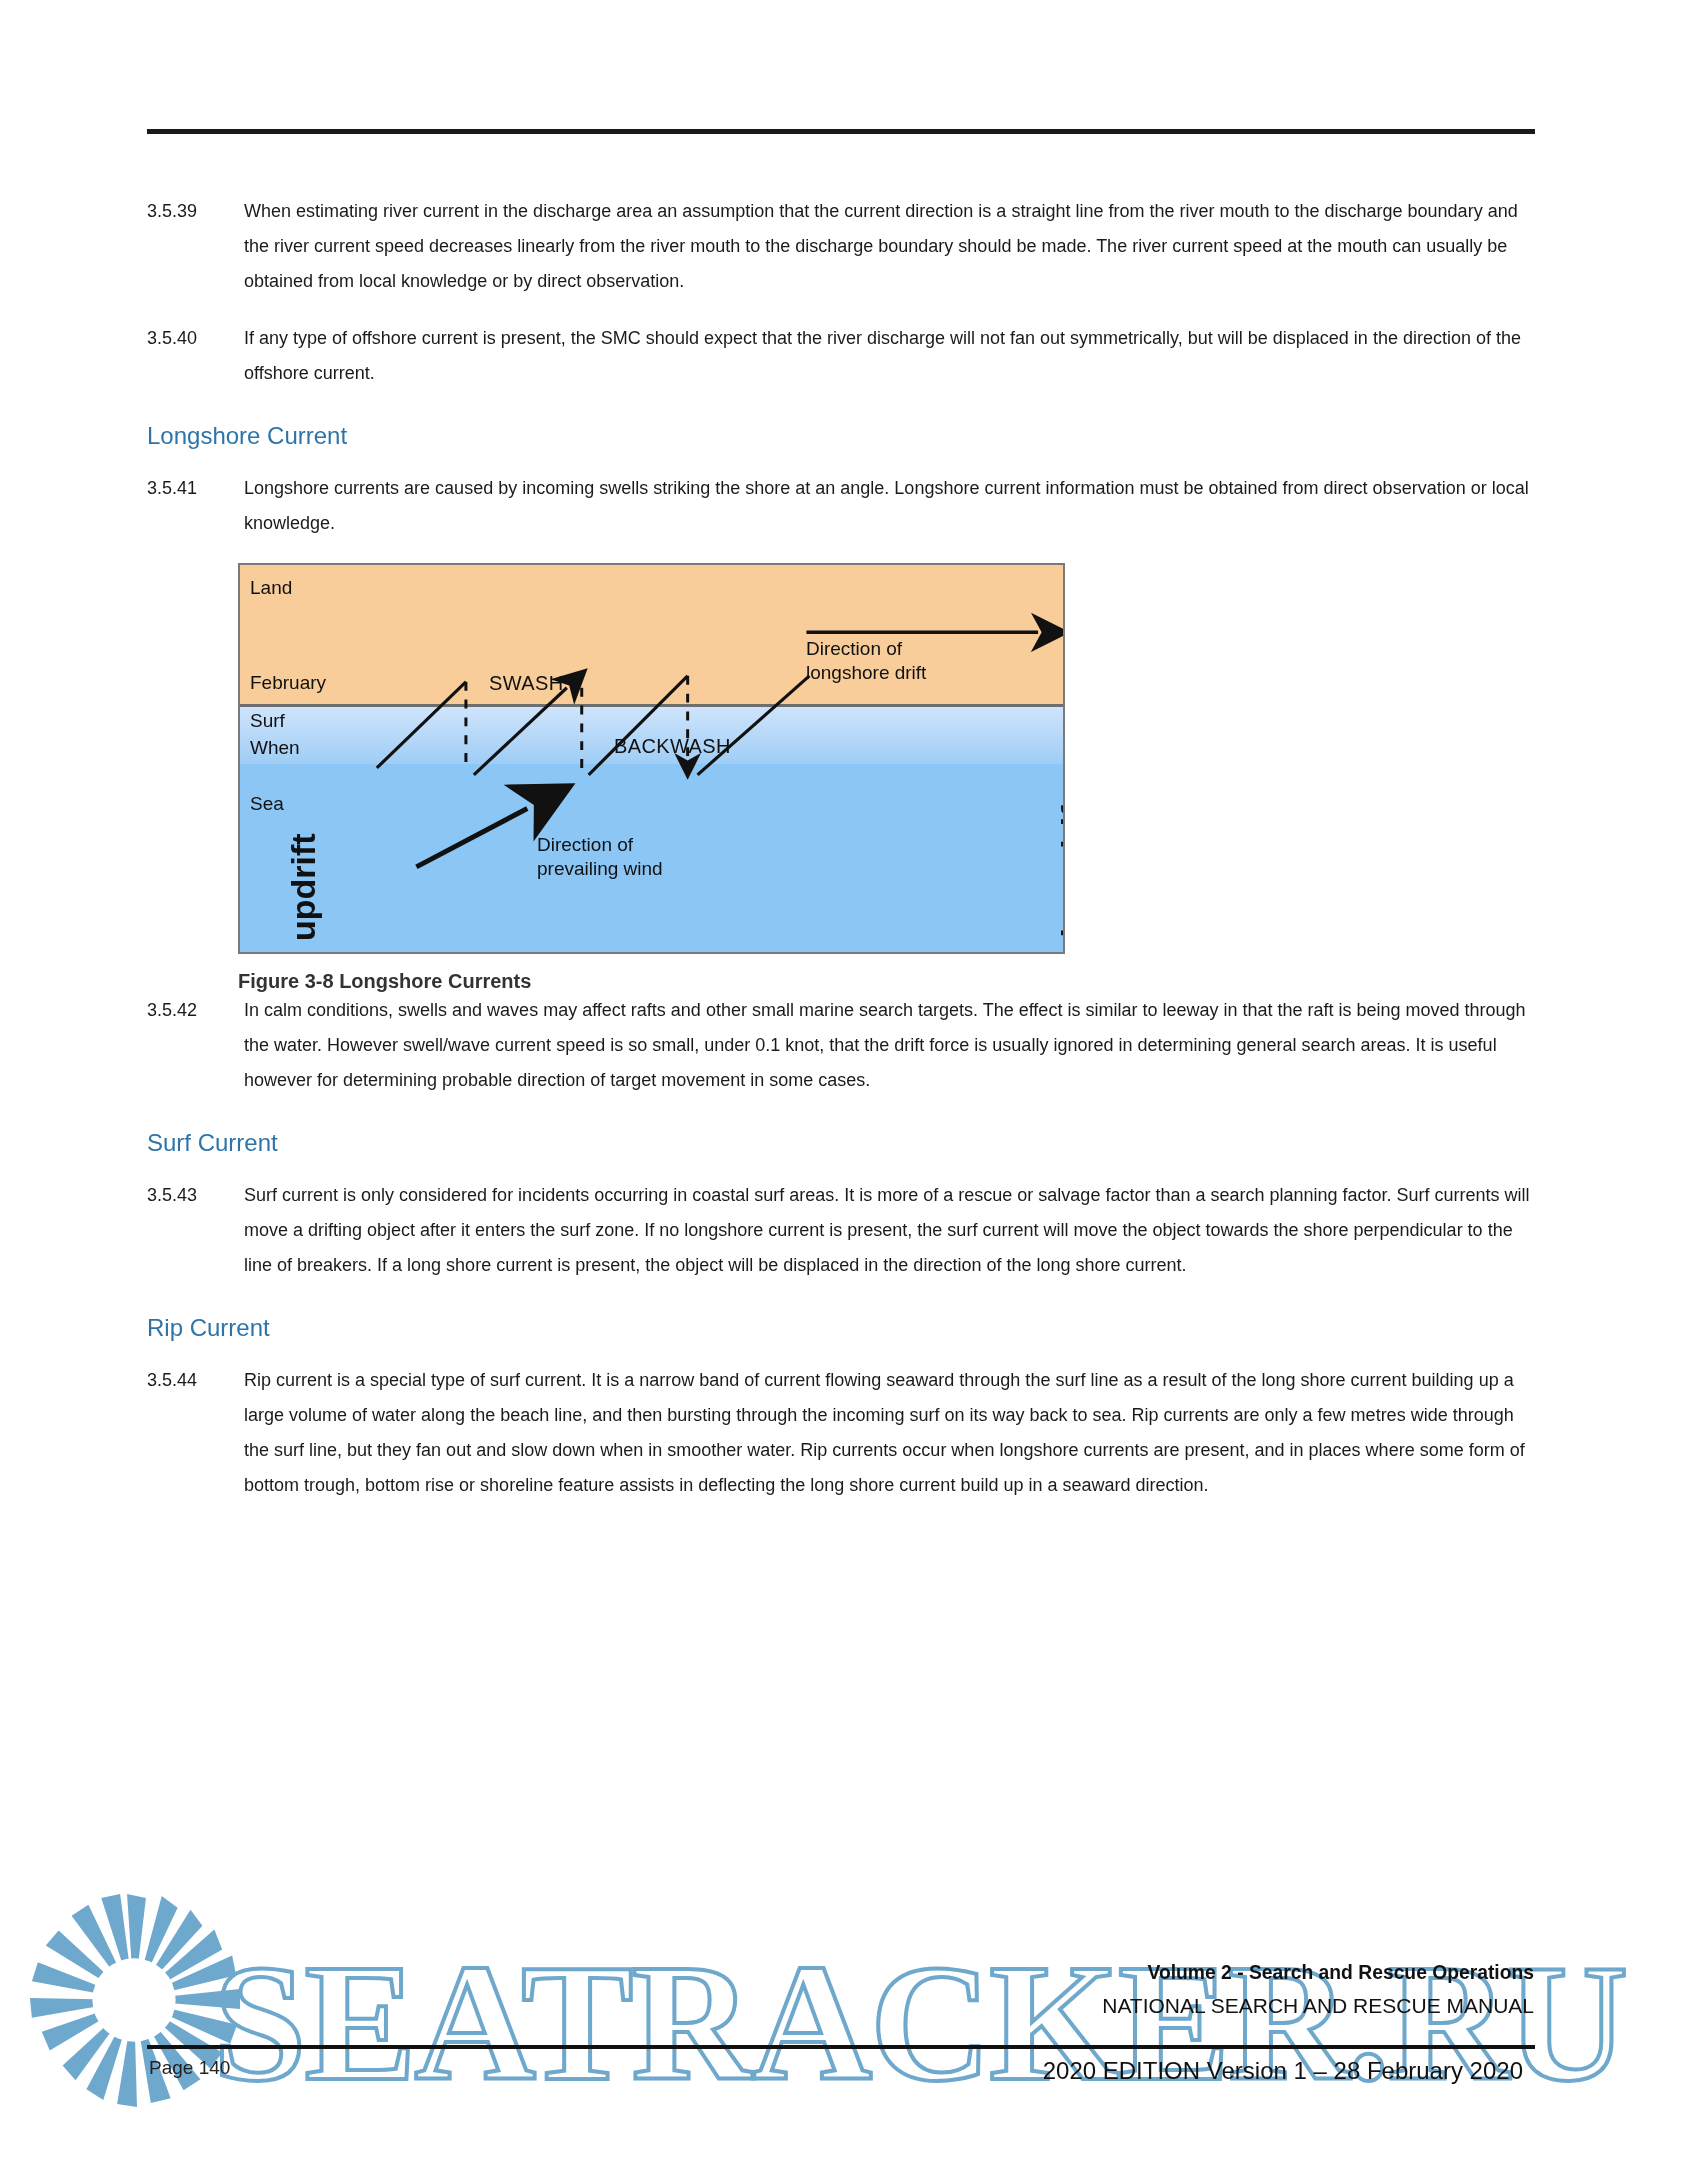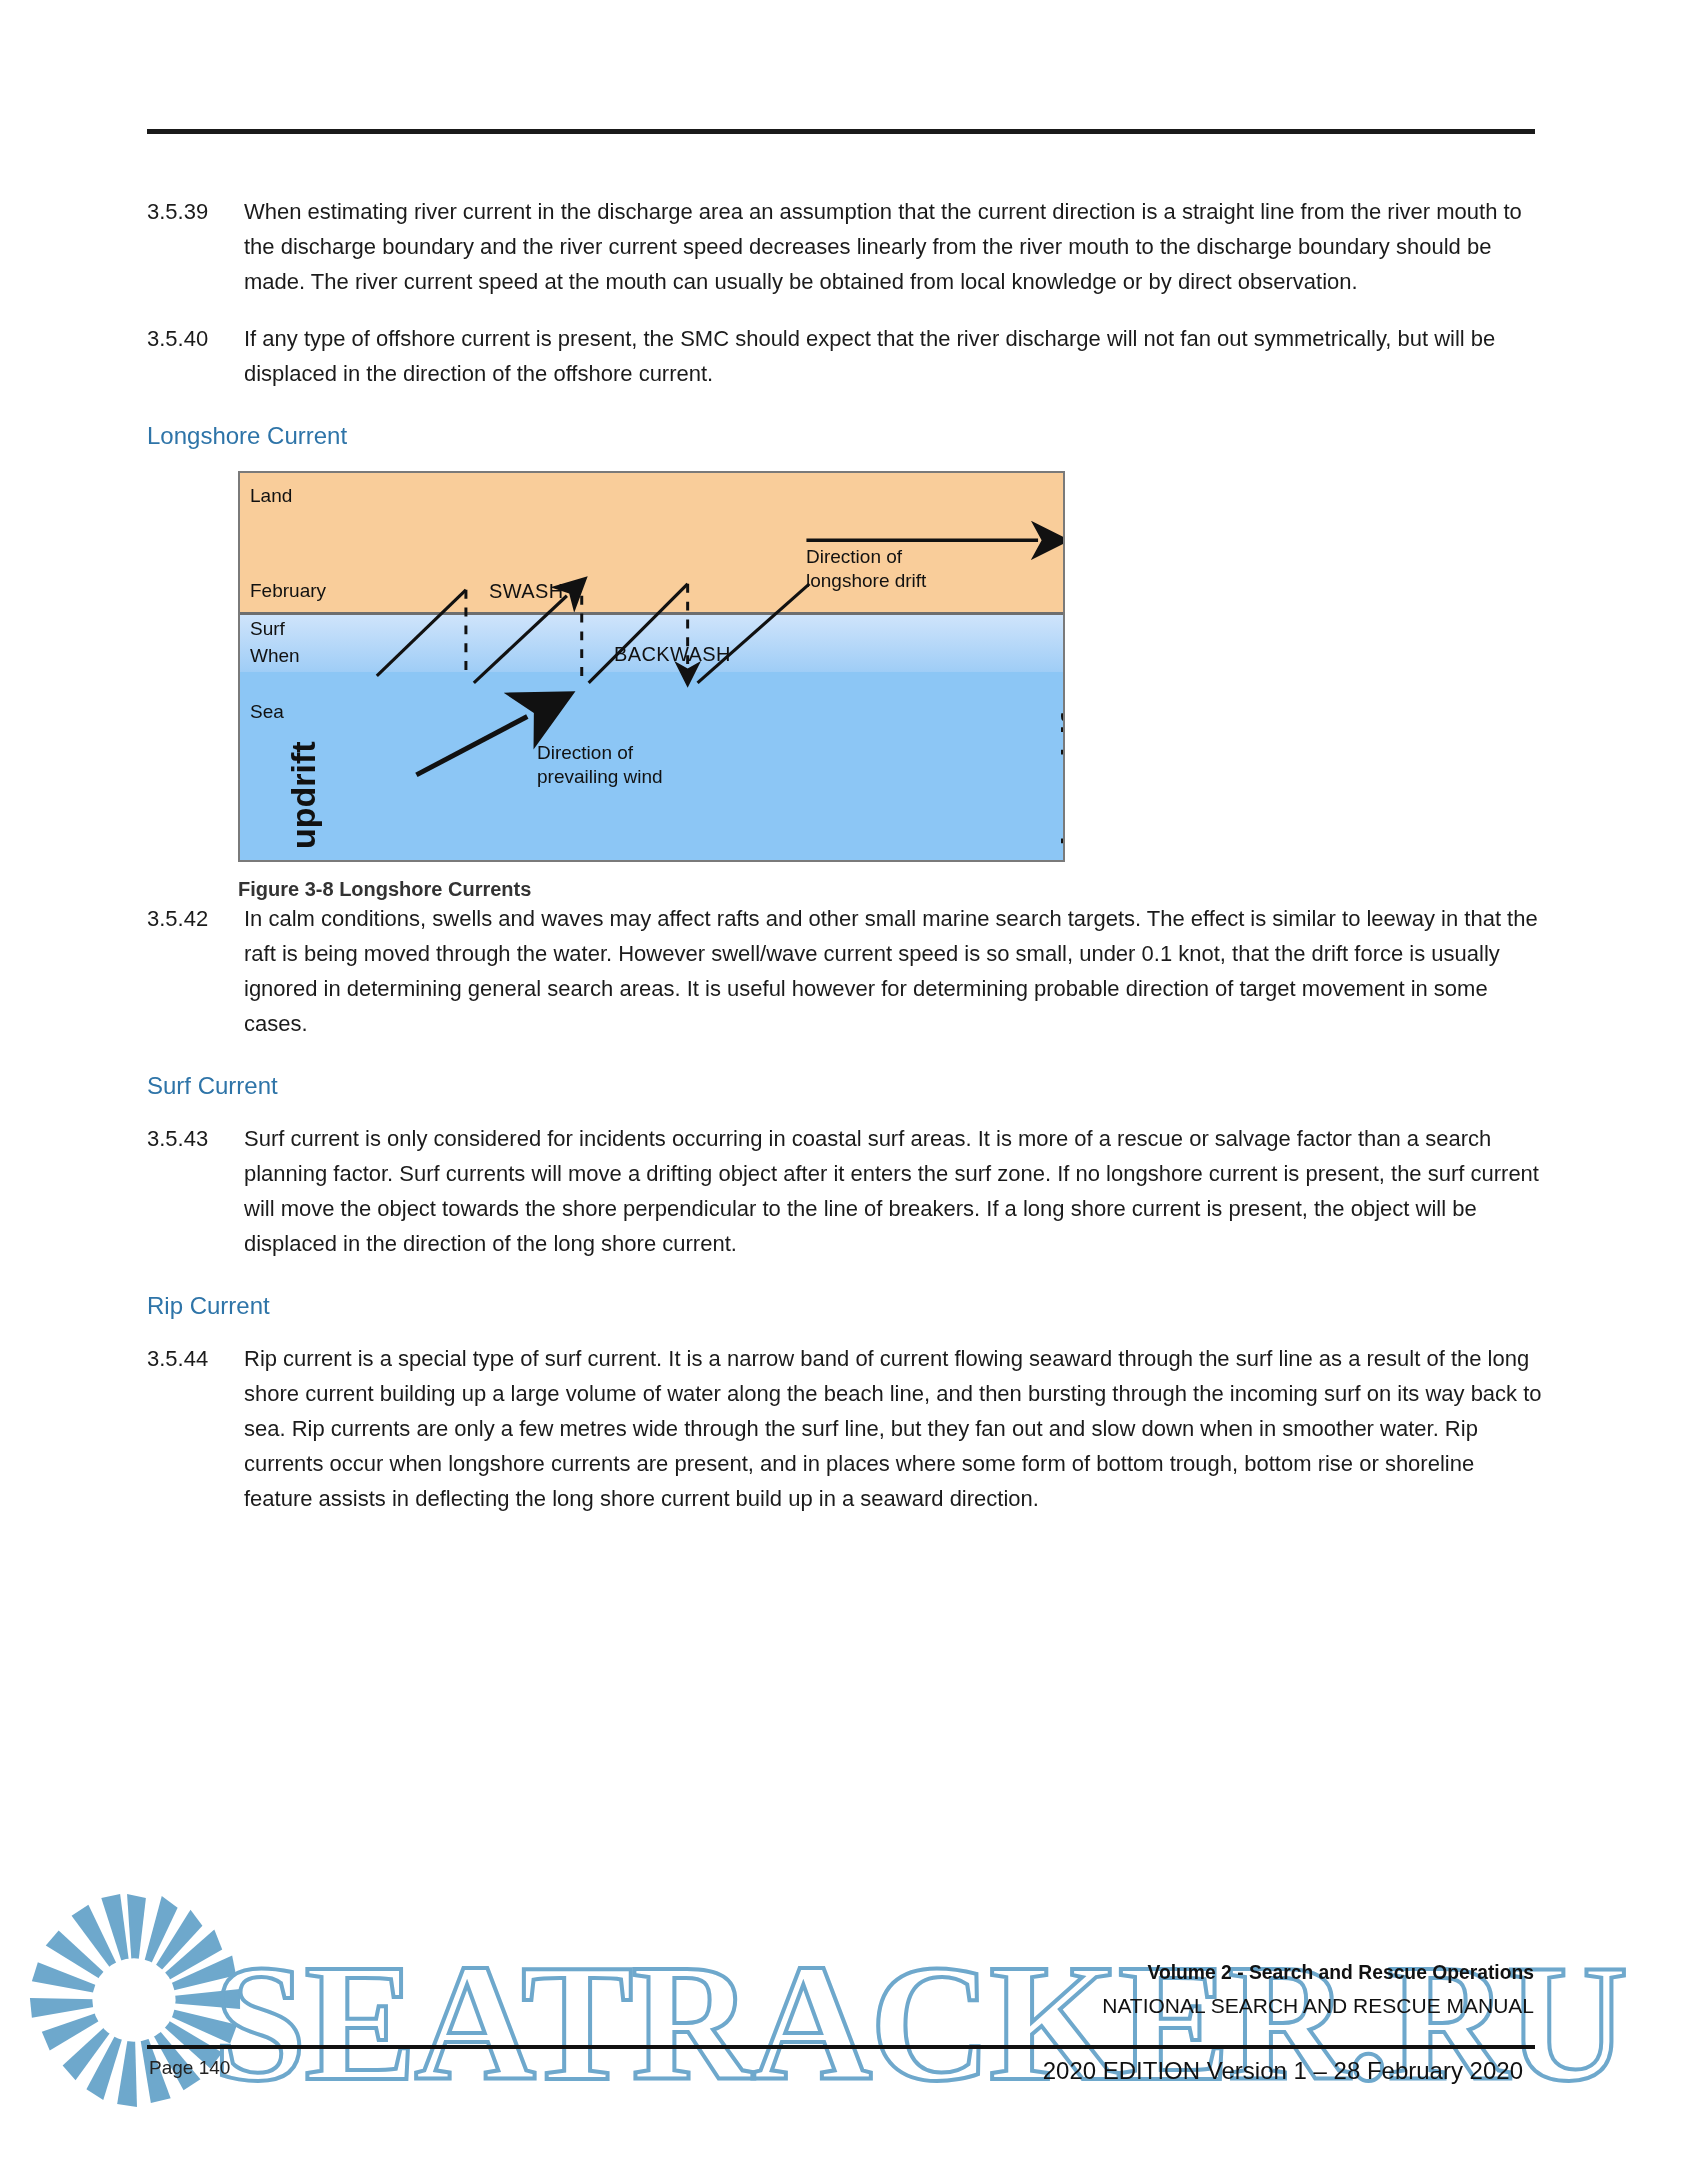--- a/index.html
+++ b/index.html
@@ -23,21 +23,21 @@
   }
   
   .content {
     position:absolute;
     left:147px; top:194px; width:1396px;
   }
   
   .para {
     display:flex;
     margin-bottom:22px;
-    font-size:22px;
+    font-size:18px;
     line-height:35px;
     color:#1b1b1b;
   }
   .para .num {
     width:97px;
     flex:0 0 97px;
     color:#1b1b1b;
   }
   .para .body {
     flex:1 1 auto;
@@ -159,20 +159,24 @@
       <div class="num">3.5.39</div>
       <div class="body">When estimating river current in the discharge area an assumption that the current direction is a straight line from the river mouth to the discharge boundary and the river current speed decreases linearly from the river mouth to the discharge boundary should be made. The river current speed at the mouth can usually be obtained from local knowledge or by direct observation.</div>
     </div>
 
     <div class="para">
       <div class="num">3.5.40</div>
       <div class="body">If any type of offshore current is present, the SMC should expect that the river discharge will not fan out symmetrically, but will be displaced in the direction of the offshore current.</div>
     </div>
 
     <div class="subhead">Longshore Current</div>
+    <div class="para">
+      <div class="num">3.5.41</div>
+      <div class="body">Longshore currents are caused by incoming swells striking the shore at an angle.  Longshore current information must be obtained from direct observation or local knowledge.</div>
+    </div>
 
     <div class="figure-wrap">
       <div class="figure">
         <div class="land"></div>
         <div class="shoreline-line"></div>
         <div class="surfzone"></div>
         <div class="sea"></div>
 
         <svg class="fig-svg" viewBox="0 0 835 395">
           <defs>

